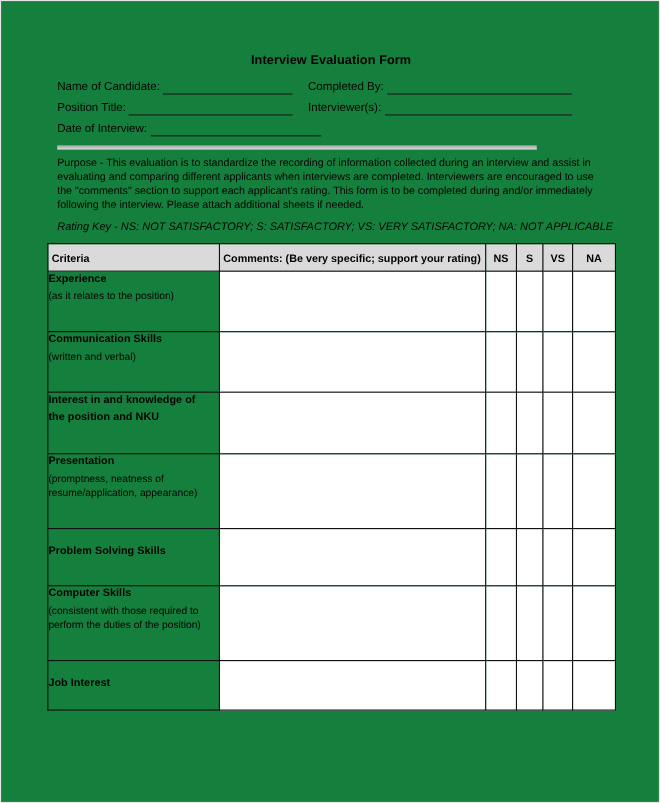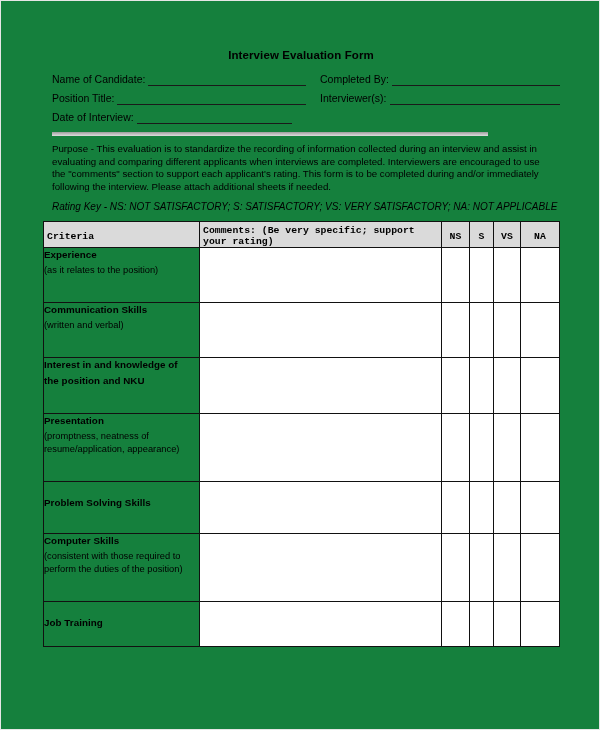--- a/index.html
+++ b/index.html
@@ -44,21 +44,21 @@
   }
   .field-row {
     display: flex;
     height: 19px;
     align-items: flex-end;
   }
   .field-col {
     display: flex;
     align-items: flex-end;
   }
-  .field-col.left  { width: 268px; }
+  .field-col.left  { width: 228px; }
   .field-col.right { width: 240px; }
 
   .field-label {
     font-size: 10.5px;
     line-height: 12px;
     white-space: nowrap;
     padding-bottom: 1px;
   }
   .field-rule {
     flex: 1 1 auto;
@@ -119,21 +119,20 @@
   }
   .eval-table thead th {
     background: #dadada;
     height: 21px;
     font-size: 9.8px;
     font-weight: bold;
     text-align: left;
     padding: 3px 0 0 3px;
     vertical-align: middle;
     line-height: 11px;
-    font-family: Liberation Mono, monospace;
   }
   .eval-table thead th.rate-head {
     text-align: center;
     padding-left: 0;
   }
 
   .col-criteria { width: 156px; }
   .col-comments { width: 242px; }
   .col-ns { width: 28px; }
   .col-s  { width: 24px; }
@@ -292,21 +291,21 @@
         </td>
         <td class="comment-cell"></td>
         <td class="rate-cell"></td>
         <td class="rate-cell"></td>
         <td class="rate-cell"></td>
         <td class="rate-cell"></td>
       </tr>
 
       <tr style="height:45px">
         <td class="crit-cell" style="padding-top:14px">
-          <div class="crit-title">Job Training</div>
+          <div class="crit-title">Job Interest</div>
           <div class="crit-sub"></div>
         </td>
         <td class="comment-cell"></td>
         <td class="rate-cell"></td>
         <td class="rate-cell"></td>
         <td class="rate-cell"></td>
         <td class="rate-cell"></td>
       </tr>
 
     </tbody>

